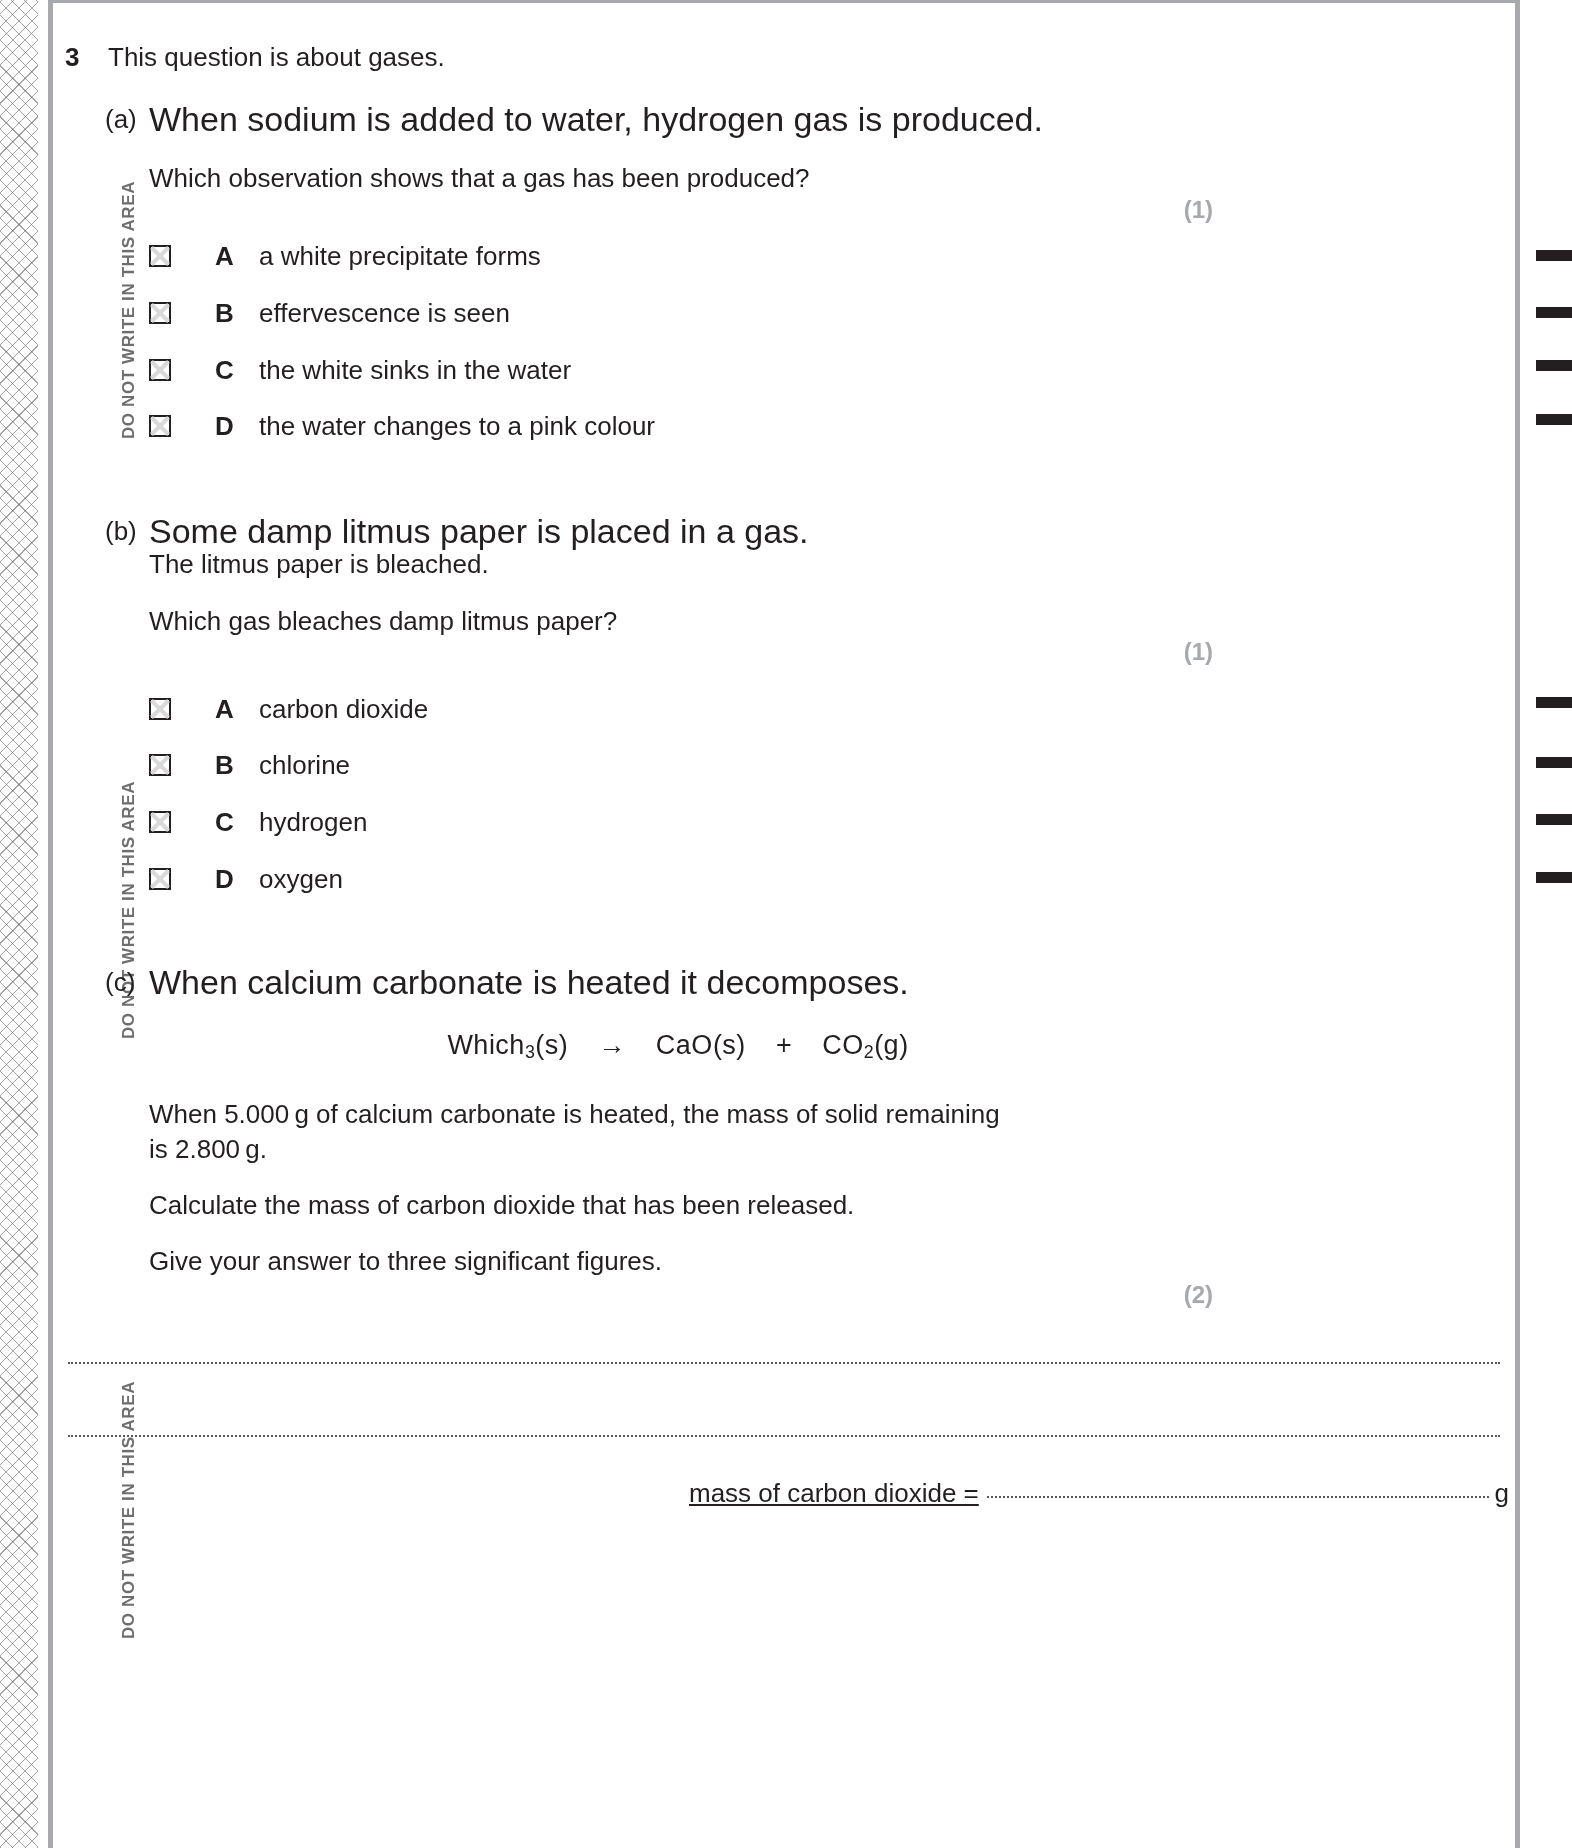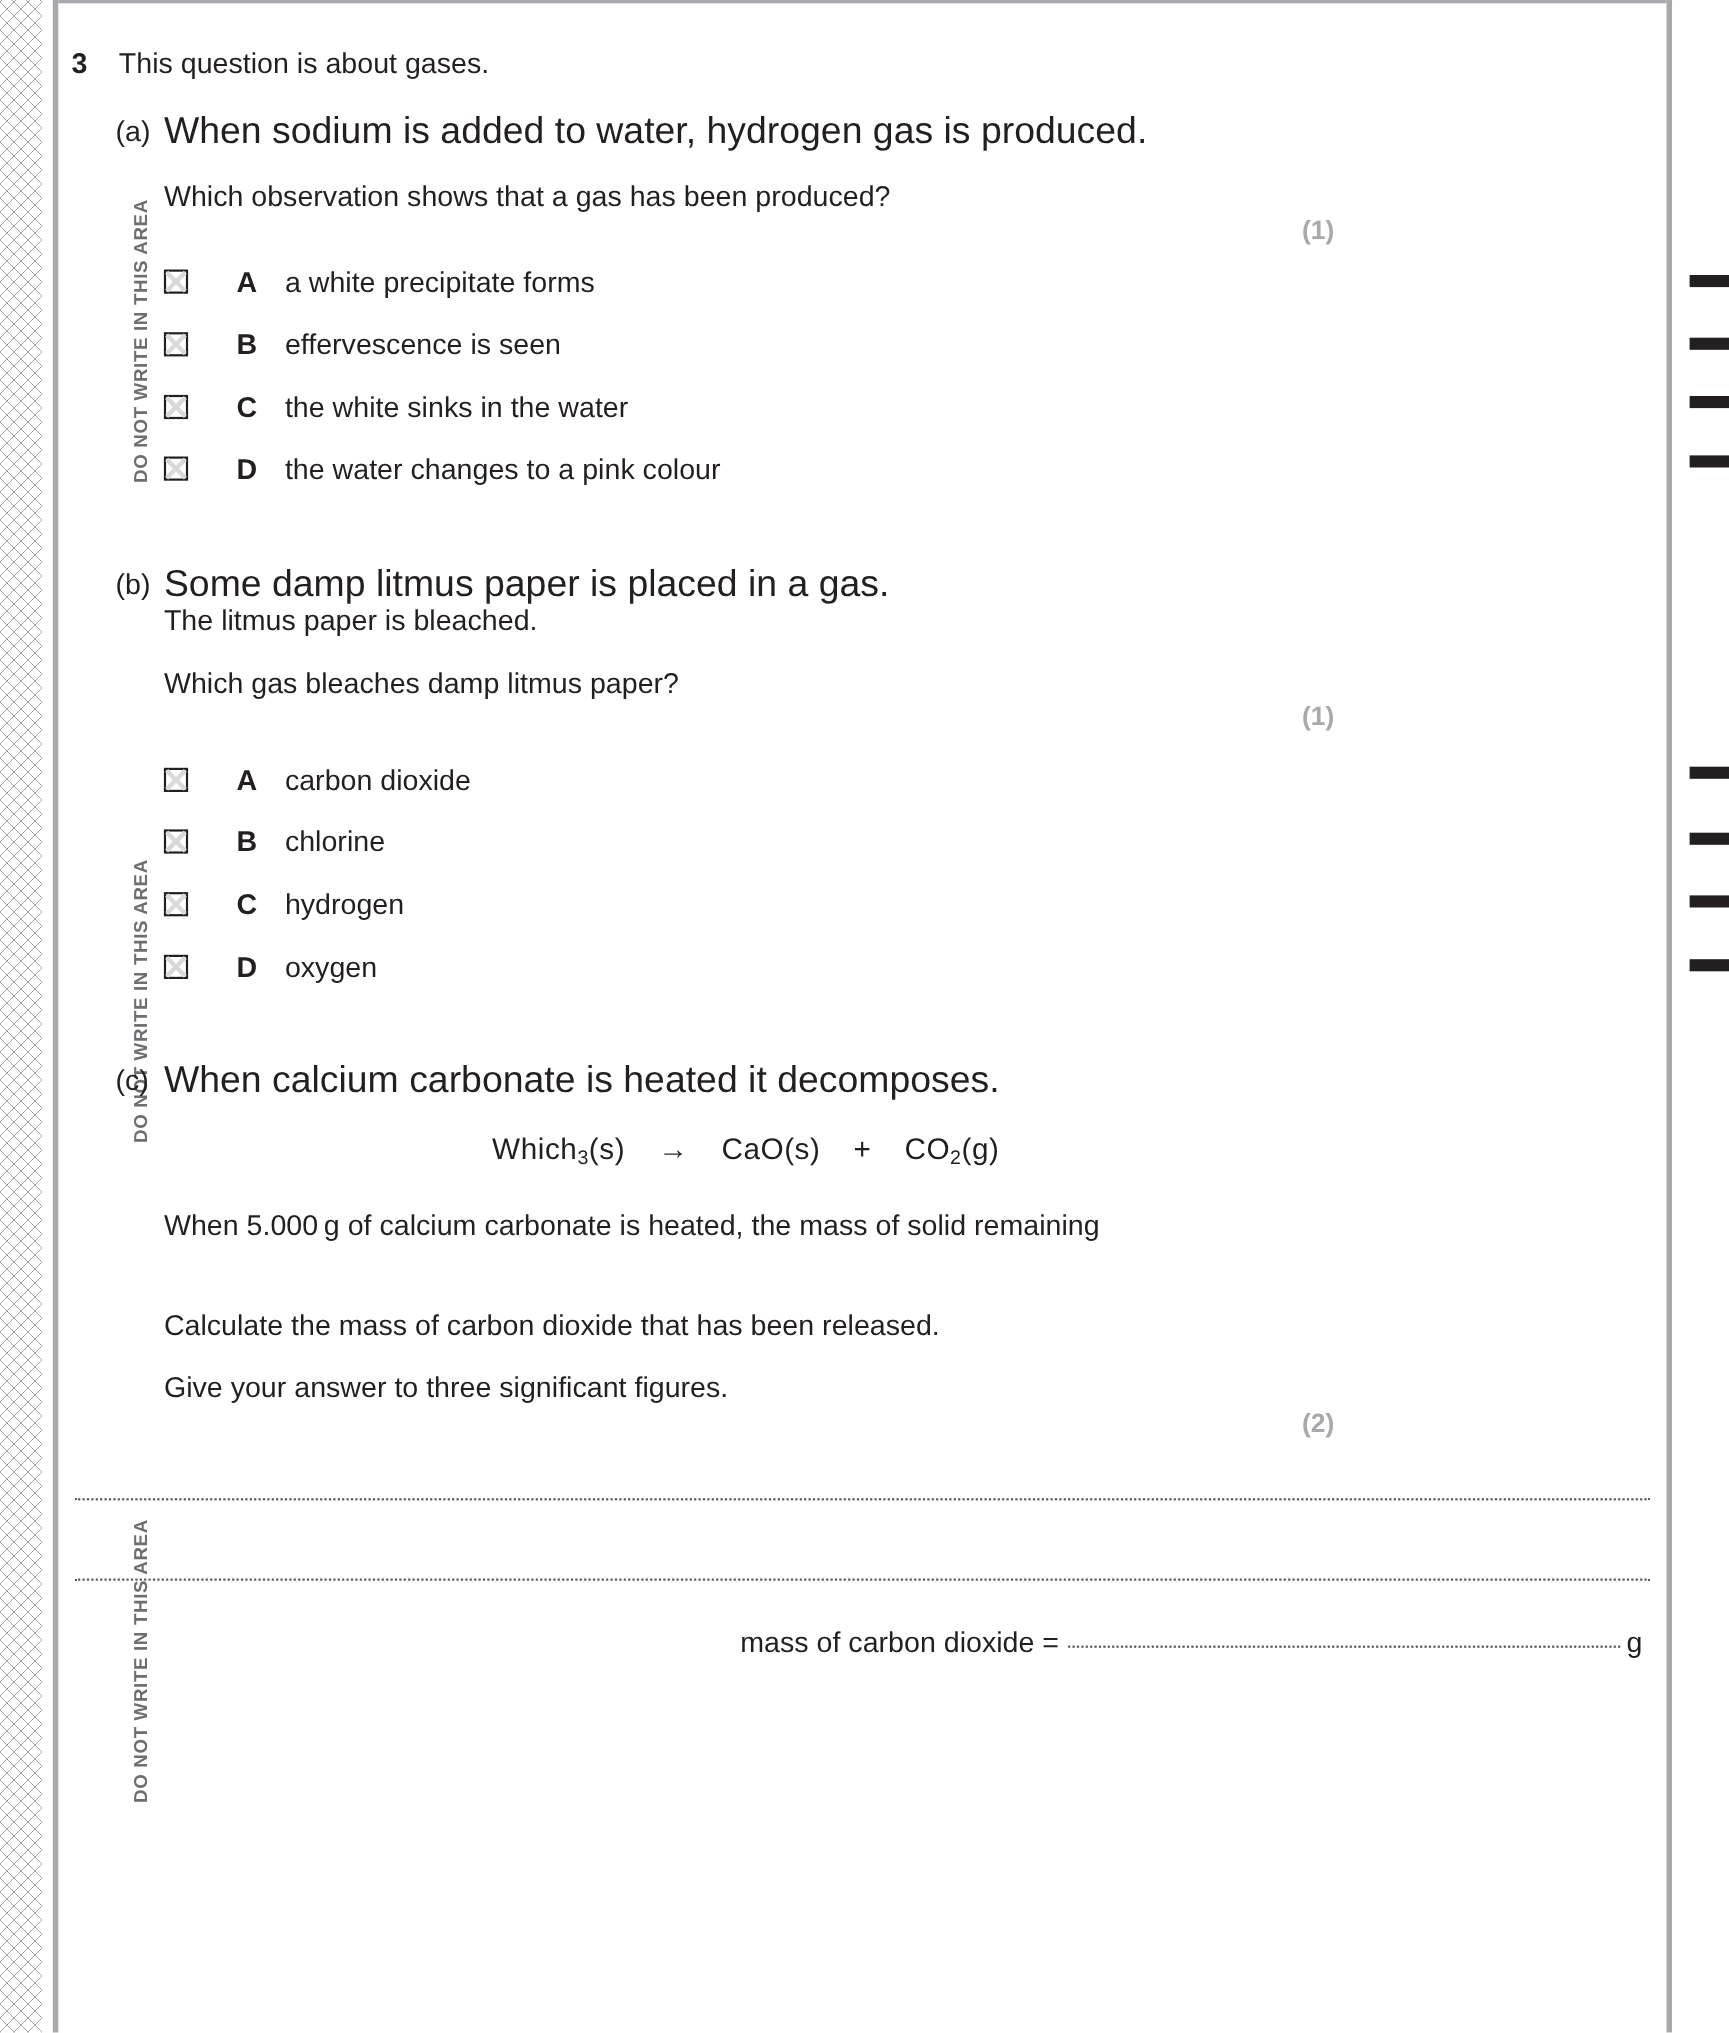--- a/index.html
+++ b/index.html
@@ -208,25 +208,26 @@
     position: absolute;
     left: 15px;
     width: 1432px;
     height: 0;
     border-bottom: 2px dotted #58595b;
   }
 
   
   .answer-line {
     position: absolute;
-    left: 620px;
+    left: 636px;
     width: 820px;
     display: flex;
     align-items: baseline;
     font-size: 26px;
+    text-decoration: underline;
   }
   .answer-label { white-space: nowrap; }
   .answer-blank {
     flex: 1 1 auto;
     margin: 0 6px 0 8px;
     border-bottom: 2px dotted #58595b;
     position: relative;
     top: -4px;
     height: 0;
   }
@@ -322,20 +323,21 @@
       <span>→</span>
       <span class="eq-sp"></span>
       <span>CaO(s)</span>
       <span class="eq-sp"></span>
       <span>+</span>
       <span class="eq-sp"></span>
       <span><span>CO</span><sub>2</sub><span>(g)</span></span>
     </div>
 
     <div class="sub-text" style="top:1095px">When 5.000 g of calcium carbonate is heated, the mass of solid remaining</div>
+    <div class="sub-text" style="top:1130px">is 2.800 g.</div>
     <div class="sub-text" style="top:1186px">Calculate the mass of carbon dioxide that has been released.</div>
     <div class="sub-text" style="top:1242px">Give your answer to three significant figures.</div>
     <div class="marks" style="top:1281px">(2)</div>
 
     <div class="dotline" style="top:1362px"></div>
     <div class="dotline" style="top:1435px"></div>
 
     <div class="answer-line" style="top:1478px">
       <span class="answer-label">mass of carbon dioxide =</span>
       <span class="answer-blank"></span>

